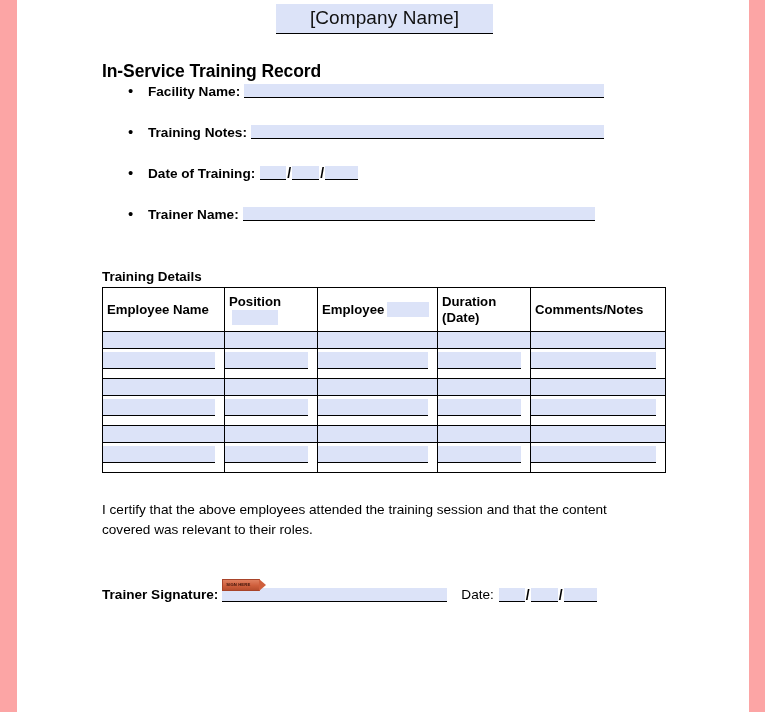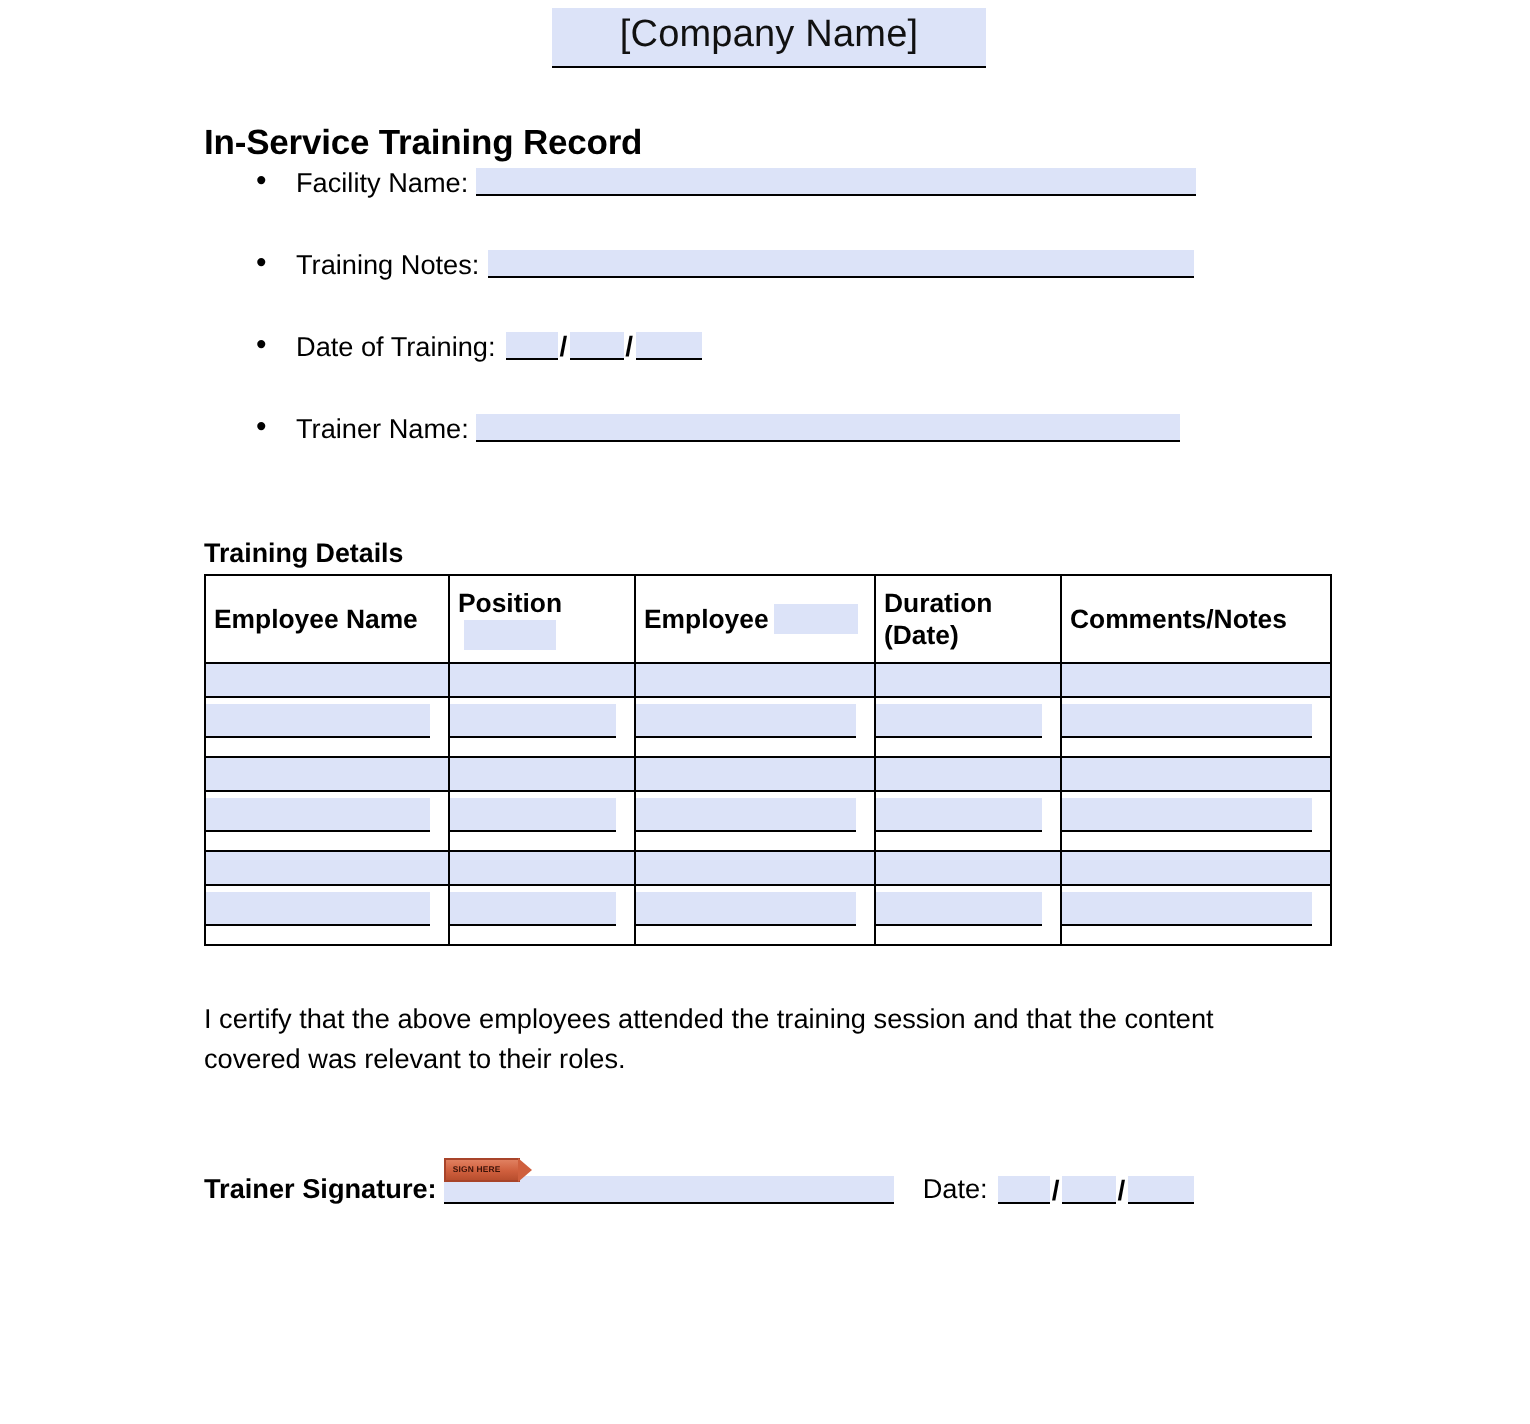--- a/index.html
+++ b/index.html
@@ -13,21 +13,21 @@
     background: #2b2b2b;
     font-family: "Liberation Sans", sans-serif;
     overflow: hidden;
   }
 
   
   #viewport {
     position: relative;
     width: 765px;
     height: 712px;
-    background: #ffffff;
+    background: #fca5a5;
   }
   #page {
     position: absolute;
     left: 17px;
     top: 0;
     width: 732px;
     height: 712px;
     background: #ffffff;
     overflow: hidden;
   }
@@ -108,21 +108,21 @@
     content: "\2022";
     position: absolute;
     left: 26px;
     top: -1px;
     font-size: 15px;
     color: #000;
     line-height: 1;
   }
   .field-label {
     font-size: 13.6px;
-    font-weight: normal;
+    font-weight: bold;
     color: #000;
     white-space: nowrap;
     line-height: 1.15;
   }
 
   
   .blank {
     display: inline-block;
     background: #dce3f8;
     border-bottom: 1.4px solid #000;

